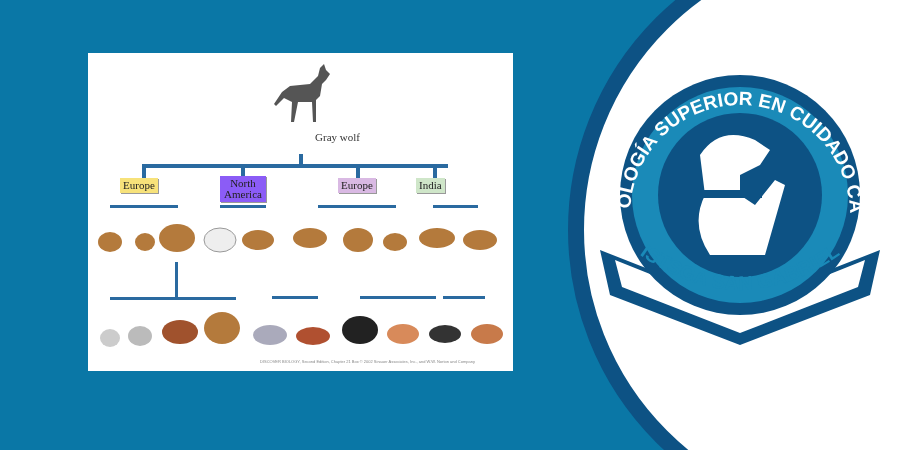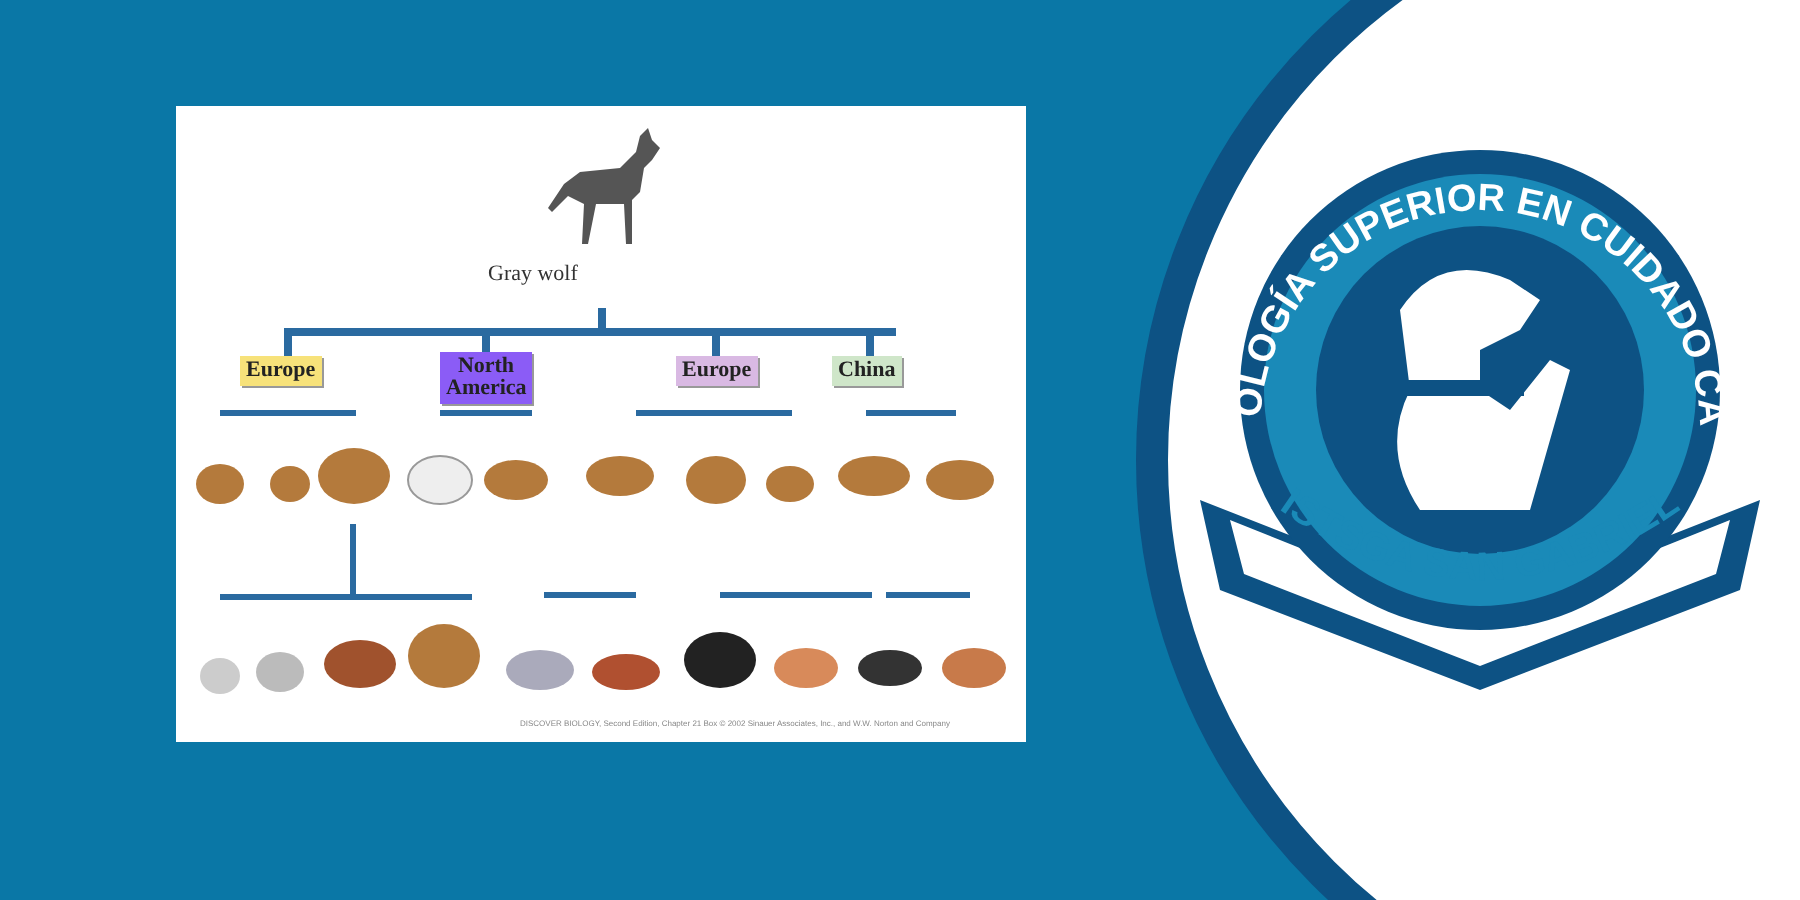--- a/index.html
+++ b/index.html
@@ -1,21 +1,21 @@
 <!DOCTYPE html>
 <html><head>
 <meta charset="utf-8">
 <style>
   html,body{margin:0;padding:0;}
   body{width:900px;height:450px;overflow:hidden;background:#0a77a6;position:relative;font-family:"Liberation Serif",serif;}
   .panel{position:absolute;left:88px;top:53px;width:425px;height:318px;background:#fff;}
   .wolf{position:absolute;left:270px;top:62px;}
-  .caption{position:absolute;left:244px;top:131px;width:140px;text-align:left;font-size:11px;color:#333;line-height:12px;}
+  .caption{position:absolute;left:220px;top:131px;width:140px;text-align:right;font-size:11px;color:#333;line-height:12px;}
   .line{position:absolute;background:#2a6aa0;}
-  .label{position:absolute;font-weight:bold;font-size:11px;color:#222;text-align:center;line-height:11px;padding:2px 3px;box-shadow:1px 1px 0 #999;}
+  .label{position:absolute;font-weight:normal;font-size:11px;color:#222;text-align:center;line-height:11px;padding:2px 3px;box-shadow:1px 1px 0 #999;}
   .footer{position:absolute;left:260px;top:359px;font-family:"Liberation Sans",sans-serif;font-size:4px;color:#888;white-space:nowrap;}
   .bigcirc{position:absolute;left:568px;top:-70px;width:600px;height:600px;border-radius:50%;background:#fff;border:16px solid #0d5284;box-sizing:border-box;}
   .logo{position:absolute;left:590px;top:55px;}
 </style>
 </head>
 <body>
 
 <div class="bigcirc"></div>
 
 <div class="panel"></div>
@@ -30,21 +30,21 @@
 <div class="line" style="left:299px;top:154px;width:4px;height:12px"></div>
 <div class="line" style="left:142px;top:164px;width:306px;height:4px"></div>
 <div class="line" style="left:142px;top:164px;width:4px;height:14px"></div>
 <div class="line" style="left:241px;top:164px;width:4px;height:12px"></div>
 <div class="line" style="left:356px;top:164px;width:4px;height:14px"></div>
 <div class="line" style="left:433px;top:164px;width:4px;height:14px"></div>
 
 <div class="label" style="left:120px;top:178px;background:#f7e27a">Europe</div>
 <div class="label" style="left:220px;top:176px;width:40px;background:#8b5cf6">North America</div>
 <div class="label" style="left:338px;top:178px;background:#d9b9e3">Europe</div>
-<div class="label" style="left:416px;top:178px;background:#cfe6c9">China</div>
+<div class="label" style="left:416px;top:178px;background:#cfe6c9">India</div>
 
 <div class="line" style="left:110px;top:205px;width:68px;height:3px"></div>
 <div class="line" style="left:220px;top:205px;width:46px;height:3px"></div>
 <div class="line" style="left:318px;top:205px;width:78px;height:3px"></div>
 <div class="line" style="left:433px;top:205px;width:45px;height:3px"></div>
 <div class="line" style="left:110px;top:297px;width:126px;height:3px"></div>
 <div class="line" style="left:175px;top:262px;width:3px;height:36px"></div>
 <div class="line" style="left:272px;top:296px;width:46px;height:3px"></div>
 <div class="line" style="left:360px;top:296px;width:76px;height:3px"></div>
 <div class="line" style="left:443px;top:296px;width:42px;height:3px"></div>

